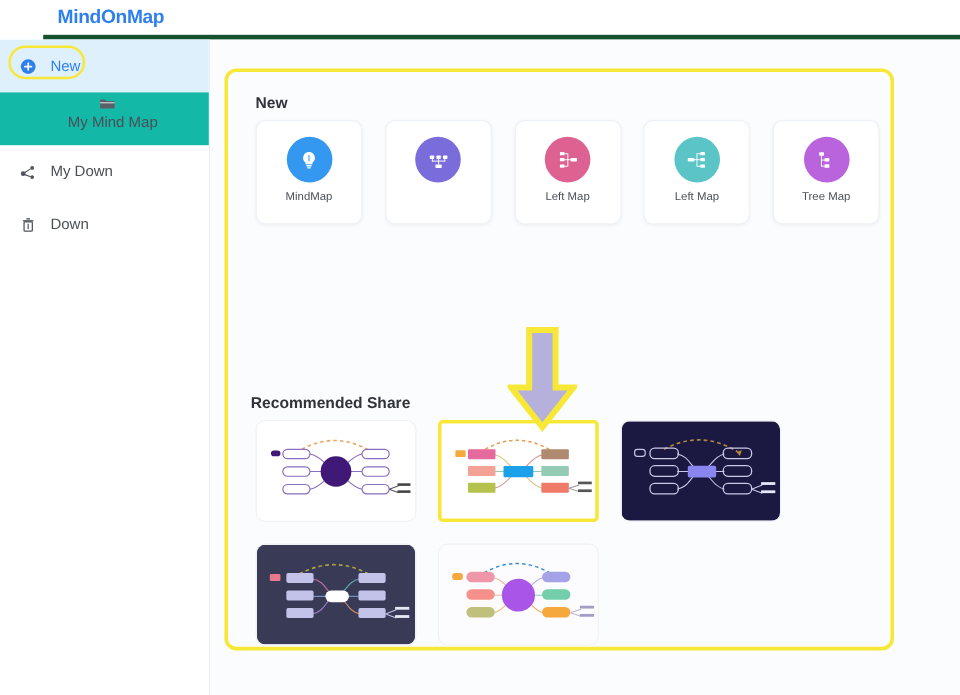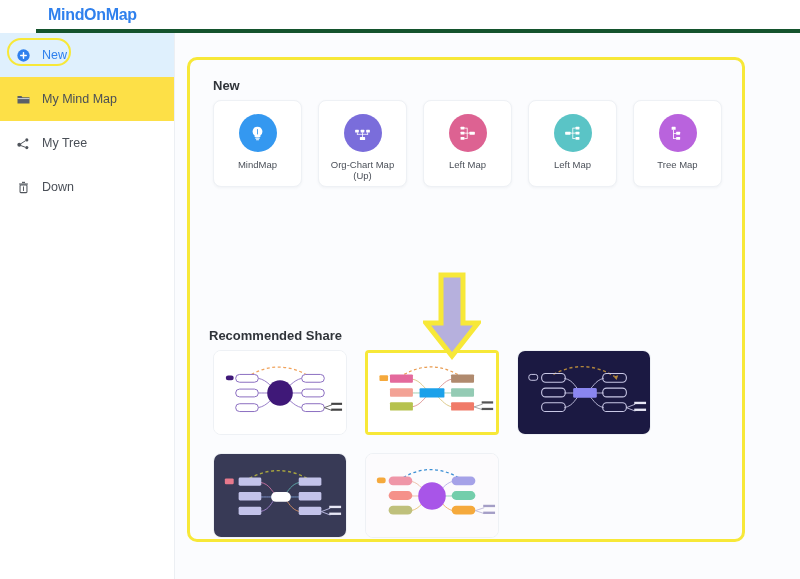--- a/index.html
+++ b/index.html
@@ -47,21 +47,21 @@
     color: #4a4f57;
     cursor: pointer;
   }
   .side-item .ic {
     width: 18px; height: 18px;
     margin-right: 10px;
     display: inline-flex; align-items: center; justify-content: center;
     color: #55595f;
     flex: 0 0 18px;
   }
-  .side-item.active-bg { background: #fde047; }
+  .side-item.active-bg { background: #14b8a6; flex-direction: column; }
   .side-item.new-item {
     background: #dff0fd;
     color: #2f80ed;
   }
   .side-item.new-item .ic { color: #2f80ed; }
   .new-highlight {
     position: absolute;
     left: 7px; top: 5px;
     width: 64px; height: 28px;
     border: 2.5px solid #f7e838;
@@ -93,20 +93,21 @@
   #new-title { left: 38px; top: 45px; }
   #theme-title { left: 34px; top: 295px; }
 
   
   .cards {
     position: absolute;
     left: 38px; top: 67px;
     width: 520px;
     display: flex; flex-wrap: wrap;
     gap: 16px 16px;
+    justify-content: space-between;
   }
   .card {
     width: 89px; height: 87px;
     background: #ffffff;
     border: 1px solid #eef1f5;
     border-radius: 8px;
     box-shadow: 0 1px 3px rgba(40,50,80,0.05);
     display: flex; flex-direction: column;
     align-items: center; justify-content: flex-start;
     padding-top: 13px;
@@ -200,21 +201,21 @@
 
   <div class="side-item">
     <span class="ic">
       <svg viewBox="0 0 20 20" width="15" height="15">
         <circle cx="4.4" cy="11.6" r="2.6" fill="#4f545b"></circle>
         <circle cx="14.4" cy="5.2" r="2.1" fill="#4f545b"></circle>
         <circle cx="14.4" cy="15.4" r="2.1" fill="#4f545b"></circle>
         <path d="M6.3 10.4 12.6 6.3M6.3 12.7l6.3 2.4" stroke="#4f545b" stroke-width="1.3"></path>
       </svg>
     </span>
-    <span>My Tree</span>
+    <span>My Down</span>
   </div>
 
   <div class="side-item">
     <span class="ic">
       <svg viewBox="0 0 20 20" width="15" height="15">
         <rect x="4.2" y="4.6" width="11.6" height="1.5" fill="#4f545b"></rect>
         <rect x="8" y="2.4" width="4" height="1.5" fill="#4f545b"></rect>
         <rect x="5.4" y="6.6" width="9.2" height="10.2" rx="1" fill="none" stroke="#4f545b" stroke-width="1.4"></rect>
         <rect x="9.3" y="8.6" width="1.3" height="6" fill="#4f545b"></rect>
       </svg>
@@ -251,21 +252,20 @@
           <rect x="11.6" y="12.9" width="0.9" height="3.2" fill="#fff"></rect>
           <rect x="5.6" y="12.4" width="12.8" height="0.9" fill="#fff"></rect>
           <rect x="5.6" y="10.7" width="0.9" height="2.6" fill="#fff"></rect>
           <rect x="11.6" y="10.7" width="0.9" height="2.6" fill="#fff"></rect>
           <rect x="17.5" y="10.7" width="0.9" height="2.6" fill="#fff"></rect>
           <rect x="3.6" y="7.6" width="4.2" height="3.2" rx="0.6" fill="#fff"></rect>
           <rect x="9.9" y="7.6" width="4.2" height="3.2" rx="0.6" fill="#fff"></rect>
           <rect x="16.2" y="7.6" width="4.2" height="3.2" rx="0.6" fill="#fff"></rect>
         </svg>
       </span>
-      <span class="lbl">Org-Chart Map (Up)</span>
     </div>
 
     <div class="card">
       <span class="circle" style="background:#dd6292">
         <svg viewBox="0 0 24 24" width="21" height="21">
           <rect x="14.2" y="9.9" width="6.2" height="3.4" rx="0.7" fill="#fff"></rect>
           <rect x="11.2" y="11.1" width="3.2" height="0.9" fill="#fff"></rect>
           <rect x="11.2" y="5.4" width="0.9" height="12.8" fill="#fff"></rect>
           <rect x="8.4" y="5.4" width="3" height="0.9" fill="#fff"></rect>
           <rect x="8.4" y="11.1" width="3" height="0.9" fill="#fff"></rect>

